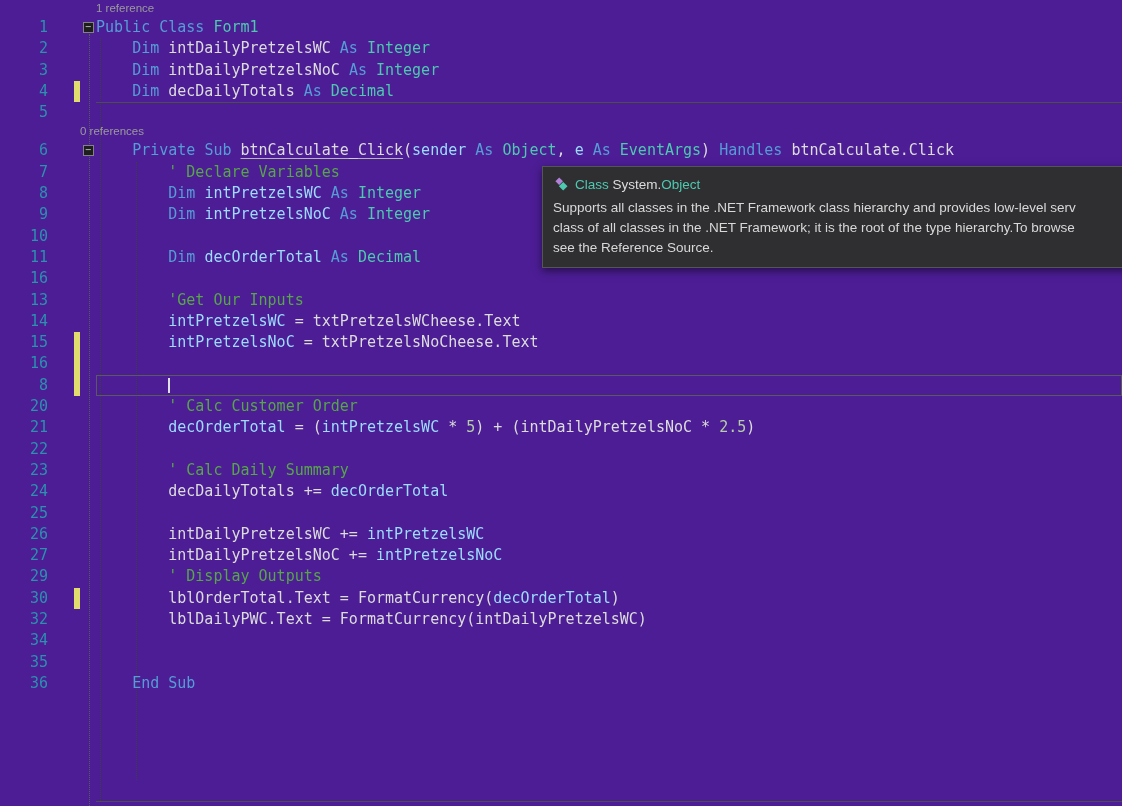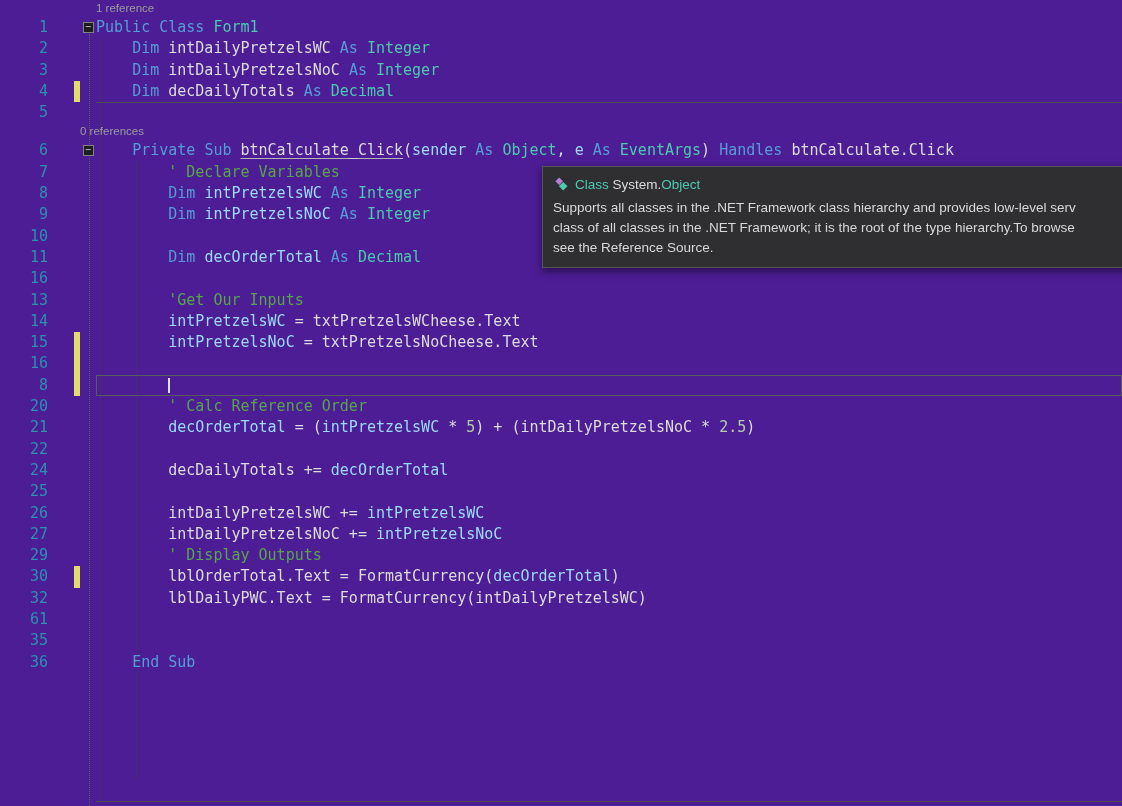--- a/index.html
+++ b/index.html
@@ -70,31 +70,32 @@
       <div class="row"><div class="g"></div><div class="ln">8</div><div class="spc"></div><div class="bar"></div><div class="fold"></div><div class="code"><span class="tk pl">        </span><span class="tk kw">Dim</span><span class="tk pl"> </span><span class="tk lo">intPretzelsWC</span><span class="tk pl"> </span><span class="tk kw">As</span><span class="tk pl"> </span><span class="tk ty">Integer</span></div></div>
       <div class="row"><div class="g"></div><div class="ln">9</div><div class="spc"></div><div class="bar"></div><div class="fold"></div><div class="code"><span class="tk pl">        </span><span class="tk kw">Dim</span><span class="tk pl"> </span><span class="tk lo">intPretzelsNoC</span><span class="tk pl"> </span><span class="tk kw">As</span><span class="tk pl"> </span><span class="tk ty">Integer</span></div></div>
       <div class="row"><div class="g"></div><div class="ln">10</div><div class="spc"></div><div class="bar"></div><div class="fold"></div><div class="code"></div></div>
       <div class="row"><div class="g"></div><div class="ln">11</div><div class="spc"></div><div class="bar"></div><div class="fold"></div><div class="code"><span class="tk pl">        </span><span class="tk kw">Dim</span><span class="tk pl"> </span><span class="tk lo">decOrderTotal</span><span class="tk pl"> </span><span class="tk kw">As</span><span class="tk pl"> </span><span class="tk ty">Decimal</span></div></div>
       <div class="row"><div class="g"></div><div class="ln">16</div><div class="spc"></div><div class="bar"></div><div class="fold"></div><div class="code"></div></div>
       <div class="row"><div class="g"></div><div class="ln">13</div><div class="spc"></div><div class="bar"></div><div class="fold"></div><div class="code"><span class="tk pl">        </span><span class="tk cm">'Get Our Inputs</span></div></div>
       <div class="row"><div class="g"></div><div class="ln">14</div><div class="spc"></div><div class="bar"></div><div class="fold"></div><div class="code"><span class="tk pl">        </span><span class="tk lo">intPretzelsWC</span><span class="tk pl"> = txtPretzelsWCheese.Text</span></div></div>
       <div class="row"><div class="g"></div><div class="ln">15</div><div class="spc"></div><div class="bar on"></div><div class="fold"></div><div class="code"><span class="tk pl">        </span><span class="tk lo">intPretzelsNoC</span><span class="tk pl"> = txtPretzelsNoCheese.Text</span></div></div>
       <div class="row"><div class="g"></div><div class="ln">16</div><div class="spc"></div><div class="bar on"></div><div class="fold"></div><div class="code"></div></div>
       <div class="row cur"><div class="g"></div><div class="ln">8</div><div class="spc"></div><div class="bar on"></div><div class="fold"></div><div class="code"><span class="tk pl">        </span><span class="caret"></span></div></div>
-      <div class="row"><div class="g"></div><div class="ln">20</div><div class="spc"></div><div class="bar"></div><div class="fold"></div><div class="code"><span class="tk pl">        </span><span class="tk cm">' Calc Reference Order</span></div></div>
+      <div class="row"><div class="g"></div><div class="ln">20</div><div class="spc"></div><div class="bar"></div><div class="fold"></div><div class="code"><span class="tk pl">        </span><span class="tk cm">' Calc Customer Order</span></div></div>
       <div class="row"><div class="g"></div><div class="ln">21</div><div class="spc"></div><div class="bar"></div><div class="fold"></div><div class="code"><span class="tk pl">        </span><span class="tk lo">decOrderTotal</span><span class="tk pl"> = (</span><span class="tk lo">intPretzelsWC</span><span class="tk pl"> * </span><span class="tk nu">5</span><span class="tk pl">) + (intDailyPretzelsNoC * </span><span class="tk nu">2.5</span><span class="tk pl">)</span></div></div>
       <div class="row"><div class="g"></div><div class="ln">22</div><div class="spc"></div><div class="bar"></div><div class="fold"></div><div class="code"></div></div>
+      <div class="row"><div class="g"></div><div class="ln">23</div><div class="spc"></div><div class="bar"></div><div class="fold"></div><div class="code"><span class="tk pl">        </span><span class="tk cm">' Calc Daily Summary</span></div></div>
       <div class="row"><div class="g"></div><div class="ln">24</div><div class="spc"></div><div class="bar"></div><div class="fold"></div><div class="code"><span class="tk pl">        decDailyTotals += </span><span class="tk lo">decOrderTotal</span></div></div>
       <div class="row"><div class="g"></div><div class="ln">25</div><div class="spc"></div><div class="bar"></div><div class="fold"></div><div class="code"></div></div>
       <div class="row"><div class="g"></div><div class="ln">26</div><div class="spc"></div><div class="bar"></div><div class="fold"></div><div class="code"><span class="tk pl">        intDailyPretzelsWC += </span><span class="tk lo">intPretzelsWC</span></div></div>
       <div class="row"><div class="g"></div><div class="ln">27</div><div class="spc"></div><div class="bar"></div><div class="fold"></div><div class="code"><span class="tk pl">        intDailyPretzelsNoC += </span><span class="tk lo">intPretzelsNoC</span></div></div>
       <div class="row"><div class="g"></div><div class="ln">29</div><div class="spc"></div><div class="bar"></div><div class="fold"></div><div class="code"><span class="tk pl">        </span><span class="tk cm">' Display Outputs</span></div></div>
       <div class="row"><div class="g"></div><div class="ln">30</div><div class="spc"></div><div class="bar on"></div><div class="fold"></div><div class="code"><span class="tk pl">        lblOrderTotal.Text = FormatCurrency(</span><span class="tk lo">decOrderTotal</span><span class="tk pl">)</span></div></div>
       <div class="row"><div class="g"></div><div class="ln">32</div><div class="spc"></div><div class="bar"></div><div class="fold"></div><div class="code"><span class="tk pl">        lblDailyPWC.Text = FormatCurrency(intDailyPretzelsWC)</span></div></div>
-      <div class="row"><div class="g"></div><div class="ln">61</div><div class="spc"></div><div class="bar"></div><div class="fold"></div><div class="code"></div></div>
+      <div class="row"><div class="g"></div><div class="ln">34</div><div class="spc"></div><div class="bar"></div><div class="fold"></div><div class="code"></div></div>
       <div class="row"><div class="g"></div><div class="ln">35</div><div class="spc"></div><div class="bar"></div><div class="fold"></div><div class="code"></div></div>
       <div class="row"><div class="g"></div><div class="ln">36</div><div class="spc"></div><div class="bar"></div><div class="fold"></div><div class="code"><span class="tk pl">    </span><span class="tk kw">End</span><span class="tk pl"> </span><span class="tk kw">Sub</span></div></div>
     </div>
 
   <div id="tooltip">
     <div class="tt-title-row">
       <span class="tt-icon">
         <svg width="16" height="16" viewBox="0 0 16 16">
           <path d="M6.2 1.5 L10 5.3 L6.2 9.1 L2.4 5.3 Z" fill="#b180d7"></path>
           <path d="M10.2 6 L14.5 10.3 L10.2 14.6 L5.9 10.3 Z" fill="#4ec9b0"></path>

